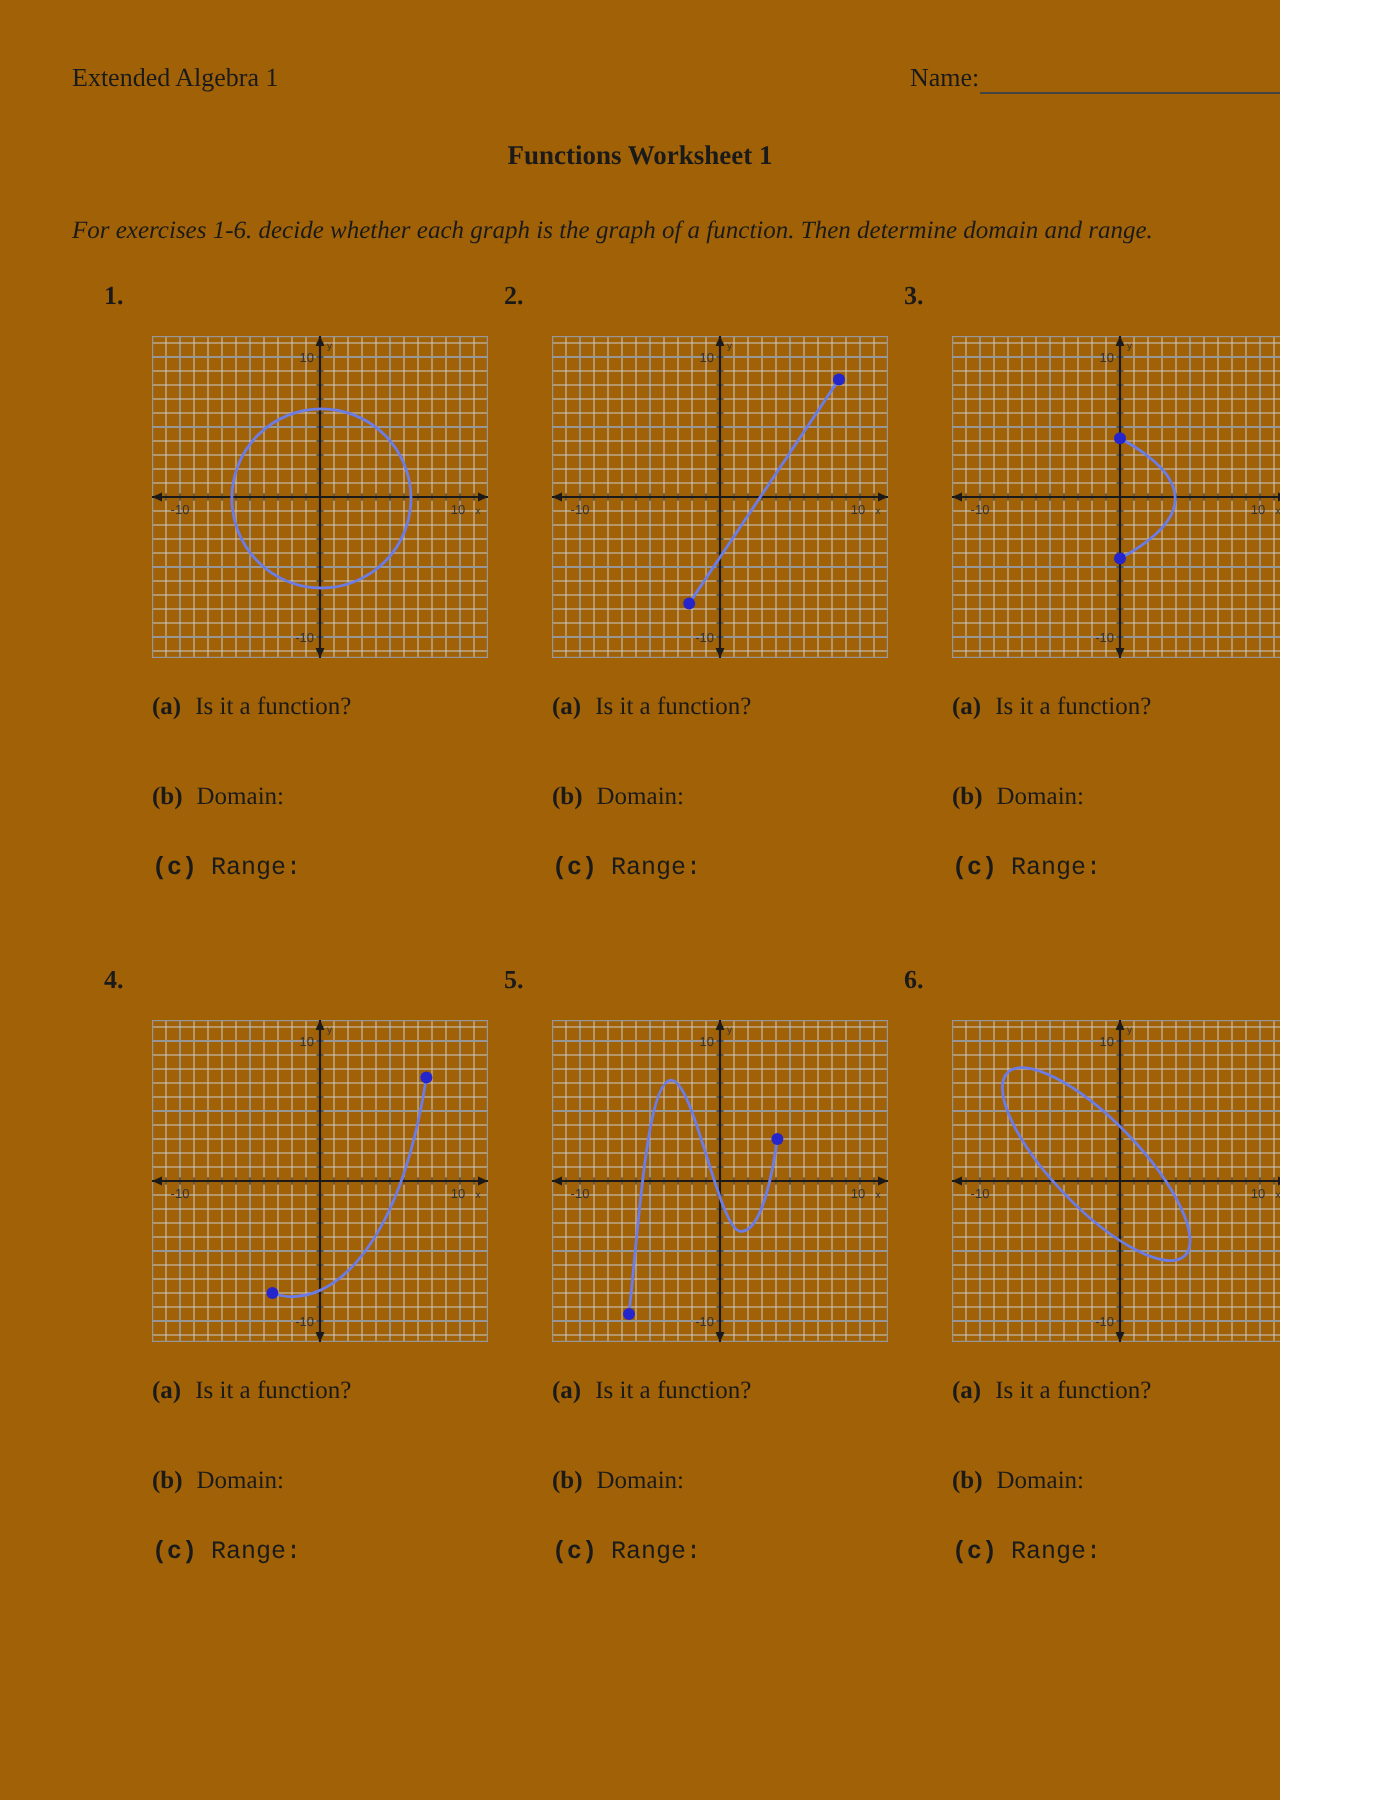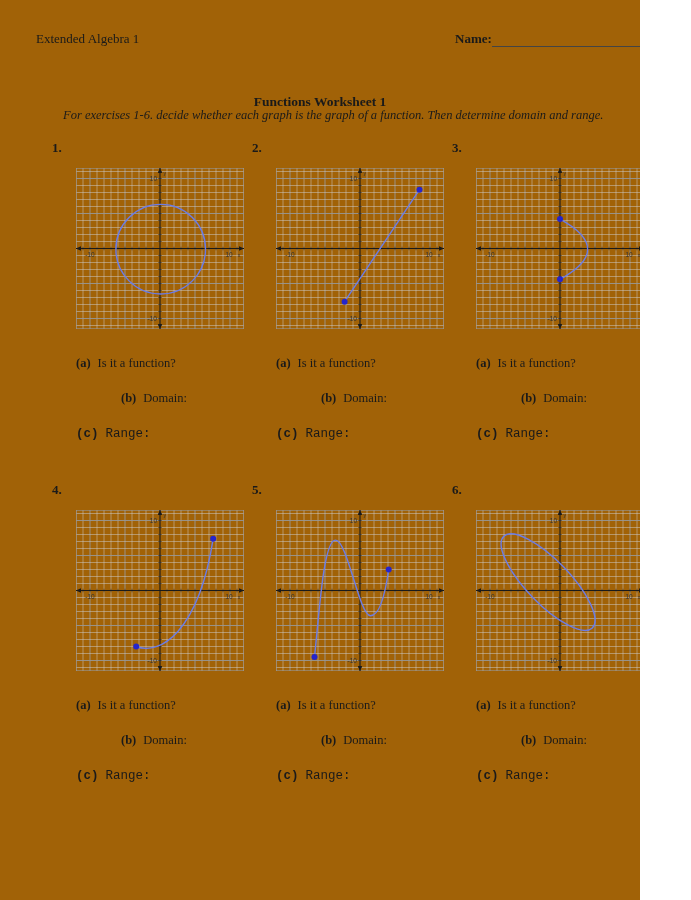--- a/index.html
+++ b/index.html
@@ -1,30 +1,30 @@
 <!DOCTYPE html>
 <html><head>
 <meta charset="utf-8">
 <style>
   html,body{margin:0;padding:0;background:#ffffff;}
   .page{position:relative;width:640px;height:900px;background:#a16207;
         font-family:"Liberation Serif", serif;color:#1a1a1a;overflow:hidden;}
   .course{position:absolute;left:36px;top:31px;font-size:13px;}
-  .name-area{position:absolute;left:455px;top:31px;font-size:13px;white-space:nowrap;font-weight:bold;}
+  .name-area{position:absolute;left:455px;top:31px;font-size:13px;white-space:nowrap;}
   .name-line{display:inline-block;width:158px;height:13px;border-bottom:1.2px solid #444;
              vertical-align:bottom;}
   .title{position:absolute;left:0;top:70px;width:100%;text-align:center;
-         font-weight:bold;font-size:13.5px;margin-top:24px;}
-  .instructions{position:absolute;left:36px;top:108px;font-style:italic;font-size:12.5px;margin-left:27px;}
+         font-weight:bold;font-size:13.5px;}
+  .instructions{position:absolute;left:36px;top:108px;font-style:italic;font-size:12.5px;}
   .exercise{position:absolute;width:212px;height:330px;}
   .ex-num{position:absolute;left:2px;top:0;font-weight:bold;font-size:13px;}
   .graph{position:absolute;left:26px;top:28px;width:168px;height:161px;}
   .q{position:absolute;left:26px;font-size:12.5px;white-space:nowrap;}
   .q b{font-weight:bold;margin-right:7px;}
-  .qa{top:216px;} .qb{top:251px;margin-left:45px;} .qc{top:287px;font-family:Liberation Mono, monospace;}
+  .qa{top:206px;} .qb{top:251px;} .qc{top:287px;font-family:Liberation Mono, monospace;}
   .footer{position:absolute;left:0;top:835px;width:100%;text-align:center;font-size:12.5px;}
 </style>
 </head>
 <body>
 
 <div class="page">
   <span class="course">Extended Algebra 1</span>
   <span class="name-area"><span>Name:</span><span class="name-line"></span></span>
   <div class="title">Functions Worksheet 1</div>
   <div class="instructions">For exercises 1-6. decide whether each graph is the graph of a function. Then determine domain and range.</div>

